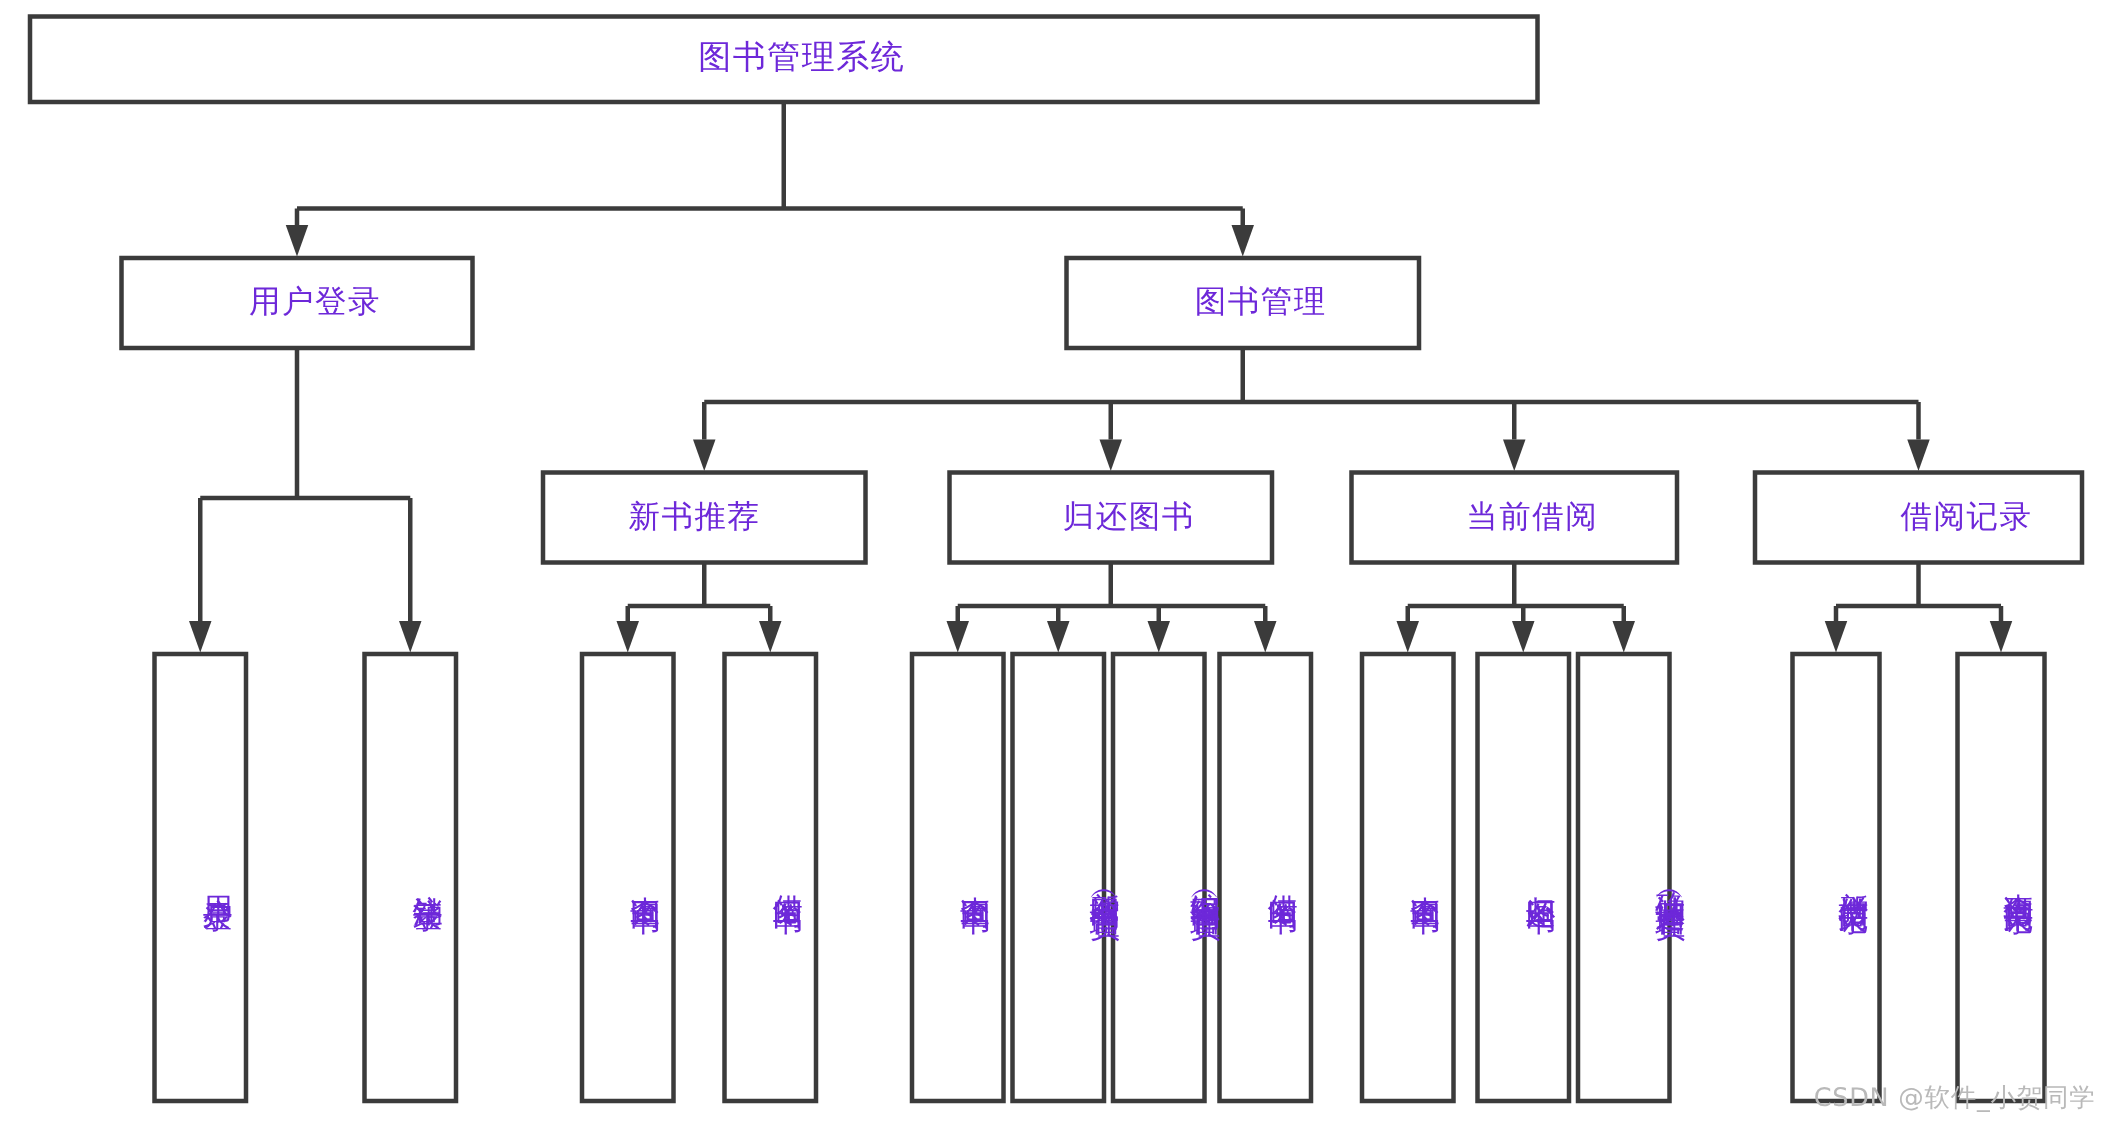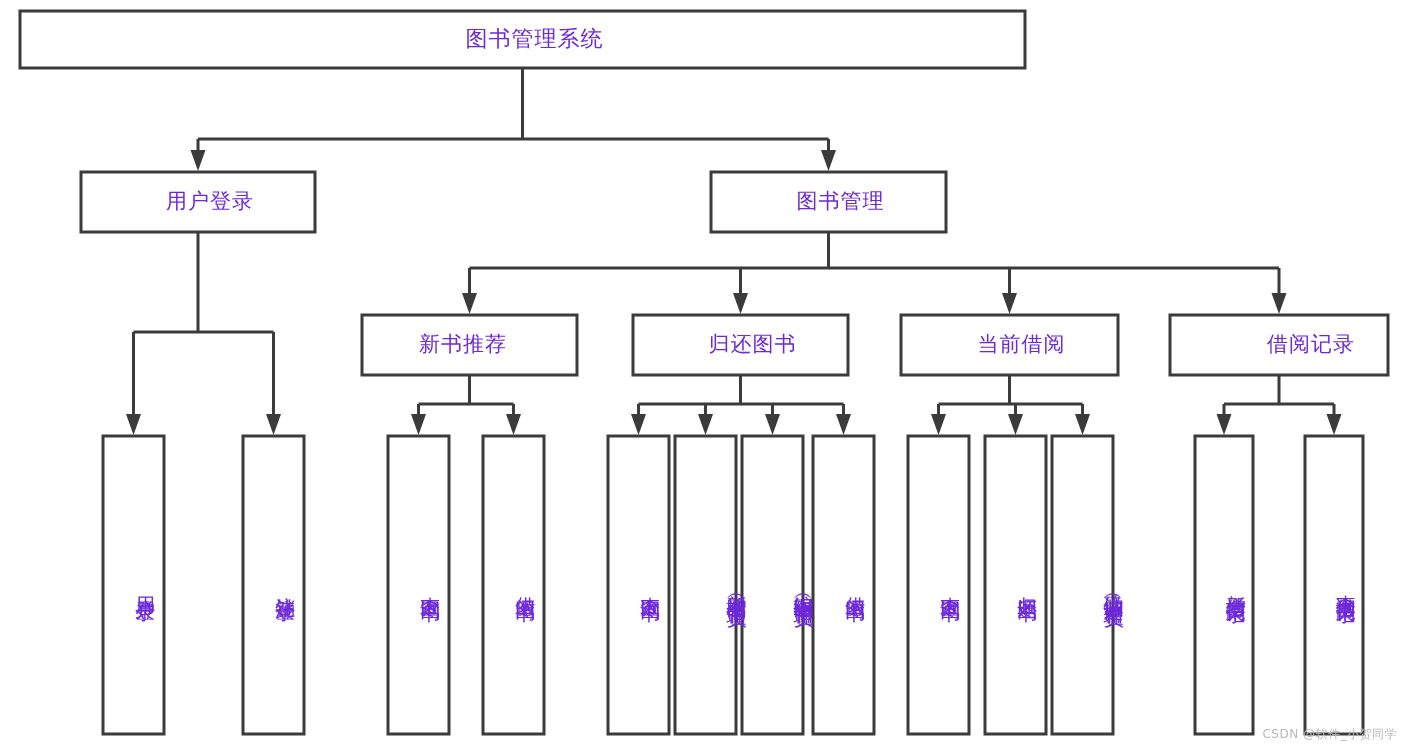--- a/index.html
+++ b/index.html
@@ -37,21 +37,21 @@
     letter-spacing:2px;
     font-size:20px;
   }
   .node-label.vertical.top-anchor{align-items:flex-start;}
   .node-label.vertical.mid-anchor{align-items:center;}
   .root-label{font-size:22px;}
   .watermark{
     position:absolute;
     right:8px;bottom:4px;
     color:#b9b9b9;
-    font-size:12px;
+    font-size:17px;
     letter-spacing:0.5px;
     white-space:nowrap;
     pointer-events:none;
   }
 </style>
 </head>
 <body>
 
 <div id="diagram-root">
   <svg id="flow" viewBox="0 0 1405 747">

